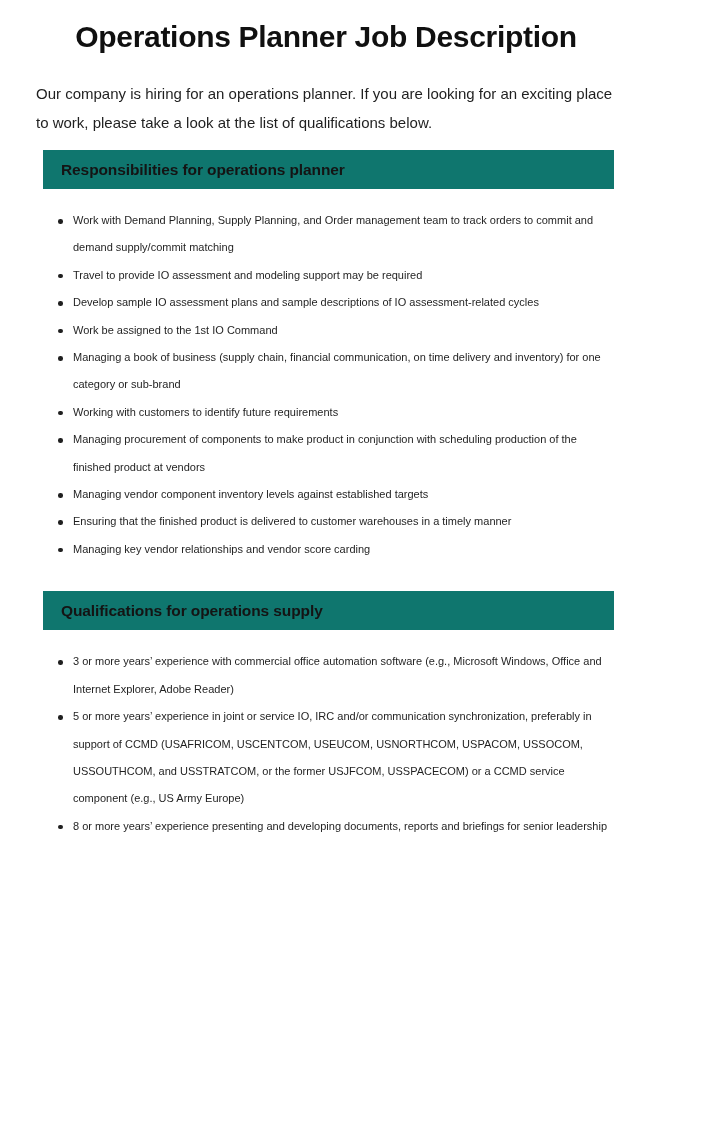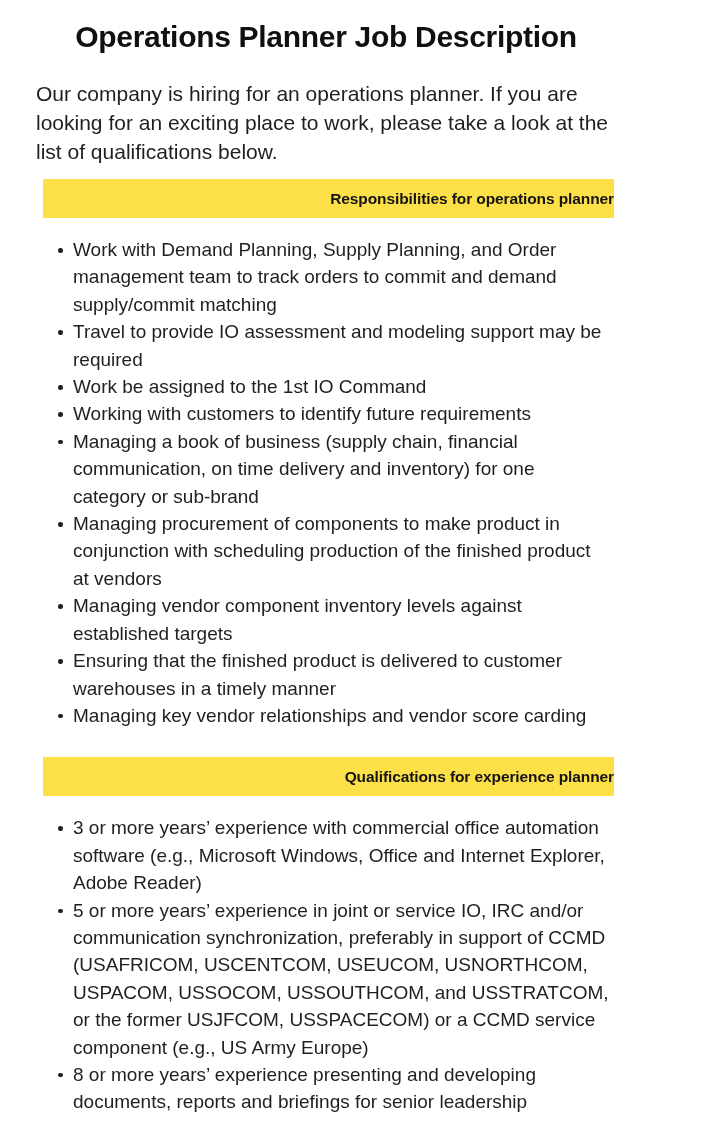--- a/index.html
+++ b/index.html
@@ -30,39 +30,38 @@
     line-height: 40px;
     font-weight: bold;
     text-align: center;
     letter-spacing: -0.3px;
     color: #101010;
   }
 
   .intro {
     margin: 0;
     padding: 22px 21px 0 21px;
-    font-size: 21px;
+    font-size: 15px;
     line-height: 29px;
     color: #1f1f1f;
     max-width: 700px;
   }
 
   .section {
     margin-top: 0;
   }
 
   .section-bar {
     margin: 0 23px 0 28px;
-    background: #fde047;
+    background: #0f766e;
     height: 39px;
     display: flex;
     align-items: center;
     padding: 0 0 0 18px;
     box-sizing: border-box;
-    justify-content: flex-end;
   }
 
   .section-bar .section-title {
     font-size: 15.5px;
     font-weight: bold;
     color: #141414;
     letter-spacing: -0.1px;
   }
 
   .resp-bar-wrap { padding-top: 13px; }
@@ -74,21 +73,21 @@
     list-style: none;
   }
 
   ul.bullets.resp { padding-top: 18px; }
   ul.bullets.qual { padding-top: 18px; }
 
   ul.bullets li {
     position: relative;
     padding-left: 58px;
     padding-right: 26px;
-    font-size: 19px;
+    font-size: 11px;
     line-height: 27.4px;
     color: #1f1f1f;
     margin: 0 0 0 0;
   }
 
   ul.bullets li::before {
     content: "";
     position: absolute;
     left: 43px;
     top: 12px;
@@ -111,34 +110,35 @@
 
   <div class="section">
     <div class="resp-bar-wrap">
       <div class="section-bar">
         <span class="section-title">Responsibilities for operations planner</span>
       </div>
     </div>
     <ul class="bullets resp" id="resp-list">
         <li>Work with Demand Planning, Supply Planning, and Order management team to track orders to commit and demand supply/commit matching</li>
         <li>Travel to provide IO assessment and modeling support may be required</li>
+        <li>Develop sample IO assessment plans and sample descriptions of IO assessment-related cycles</li>
         <li>Work be assigned to the 1st IO Command</li>
+        <li>Managing a book of business (supply chain, financial communication, on time delivery and inventory) for one category or sub-brand</li>
         <li>Working with customers to identify future requirements</li>
-        <li>Managing a book of business (supply chain, financial communication, on time delivery and inventory) for one category or sub-brand</li>
         <li>Managing procurement of components to make product in conjunction with scheduling production of the finished product at vendors</li>
         <li>Managing vendor component inventory levels against established targets</li>
         <li>Ensuring that the finished product is delivered to customer warehouses in a timely manner</li>
         <li>Managing key vendor relationships and vendor score carding</li>
       </ul>
   </div>
 
   <div class="section">
     <div class="qual-bar-wrap">
       <div class="section-bar">
-        <span class="section-title">Qualifications for experience planner</span>
+        <span class="section-title">Qualifications for operations supply</span>
       </div>
     </div>
     <ul class="bullets qual" id="qual-list">
         <li>3 or more years’ experience with commercial office automation software (e.g., Microsoft Windows, Office and Internet Explorer, Adobe Reader)</li>
         <li>5 or more years’ experience in joint or service IO, IRC and/or communication synchronization, preferably in support of CCMD (USAFRICOM, USCENTCOM, USEUCOM, USNORTHCOM, USPACOM, USSOCOM, USSOUTHCOM, and USSTRATCOM, or the former USJFCOM, USSPACECOM) or a CCMD service component (e.g., US Army Europe)</li>
         <li>8 or more years’ experience presenting and developing documents, reports and briefings for senior leadership</li>
       </ul>
   </div>
 
   <div class="spacer-bottom"></div>

